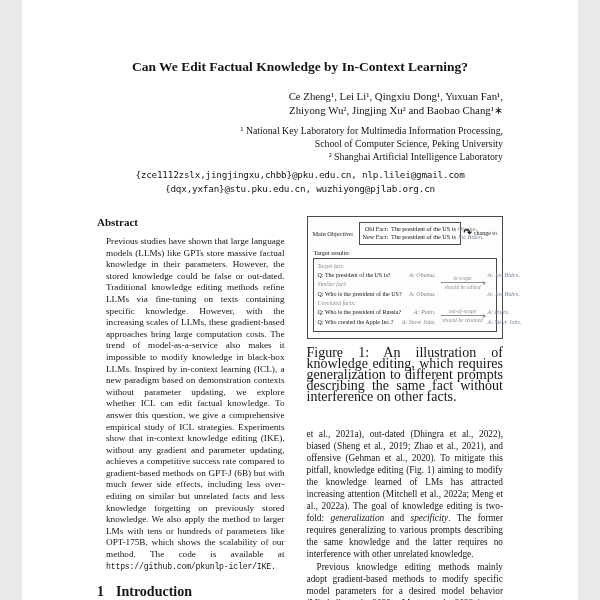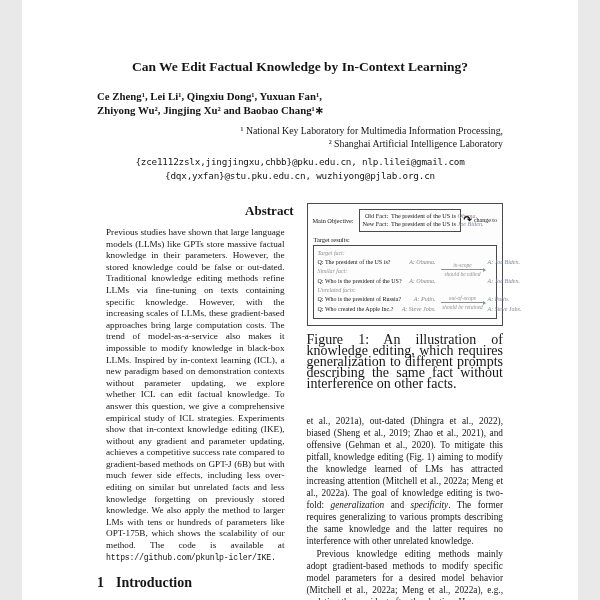--- a/index.html
+++ b/index.html
@@ -3,29 +3,29 @@
 <meta charset="utf-8">
 <style>
   html,body { margin:0; padding:0; background:#e9e9e9; }
   .page {
     position:relative; width:556px; height:600px; margin:0 auto;
     background:#ffffff; overflow:hidden; box-sizing:border-box;
     padding:58px 75px 0 75px;
     font-family:"Liberation Serif", serif; color:#151515;
   }
   .title { text-align:center; font-size:13.5px; font-weight:bold; line-height:18px; }
-  .authors { text-align:left; font-weight:bold; font-size:10.8px; line-height:14px; margin-top:13px; }
+  .authors { text-align:right; font-weight:normal; font-size:10.8px; line-height:14px; margin-top:13px; }
   .affils  { text-align:right; font-size:9.8px; line-height:13px; margin-top:7px; }
   .emails  { text-align:center; font-family:"DejaVu Sans Mono", monospace; font-size:9.3px;
              line-height:13.5px; margin-top:5px; letter-spacing:-0.2px; }
   .columns { display:flex; gap:13px; margin-top:21px; }
   .col { flex:1; min-width:0; }
 
   
-  .abstract-heading { text-align:right; font-weight:bold; font-size:13px; margin:0 0 8px 0; }
+  .abstract-heading { text-align:left; font-weight:bold; font-size:11px; margin:0 0 8px 0; }
   .abstract-text { margin:0 9px; font-size:9.2px; line-height:11.6px; text-align:justify; }
   .mono { font-family:Liberation Mono, monospace; font-size:8.2px; letter-spacing:-0.2px; }
   .intro-heading { font-weight:bold; font-size:14px; margin-top:12px; }
   .intro-heading .num { margin-right:12px; }
 
   
   .figure-box { border:1px solid #4a4a4a; padding:5px 5px 6px 5px; background:#fdfdfd; }
   .fig-row1 { display:flex; align-items:center; }
   .mo-label { font-size:6.3px; width:46px; flex:none; }
   .mo-box { border:1px solid #4a4a4a; padding:2px 3px; flex:1; min-width:0;
@@ -72,20 +72,21 @@
 
   <div class="title">Can We Edit Factual Knowledge by In-Context Learning?</div>
 
   <div class="authors">
     <div>Ce Zheng¹,  Lei Li¹,  Qingxiu Dong¹,  Yuxuan Fan¹,</div>
     <div>Zhiyong Wu²,  Jingjing Xu² and Baobao Chang¹∗</div>
   </div>
 
   <div class="affils">
     <div>¹ National Key Laboratory for Multimedia Information Processing,</div>
+    <div>School of Computer Science, Peking University</div>
     <div>² Shanghai Artificial Intelligence Laboratory</div>
   </div>
 
   <div class="emails">
     <div>{zce1112zslx,jingjingxu,chbb}@pku.edu.cn, nlp.lilei@gmail.com</div>
     <div>{dqx,yxfan}@stu.pku.edu.cn, wuzhiyong@pjlab.org.cn</div>
   </div>
 
   <div class="columns">
 

